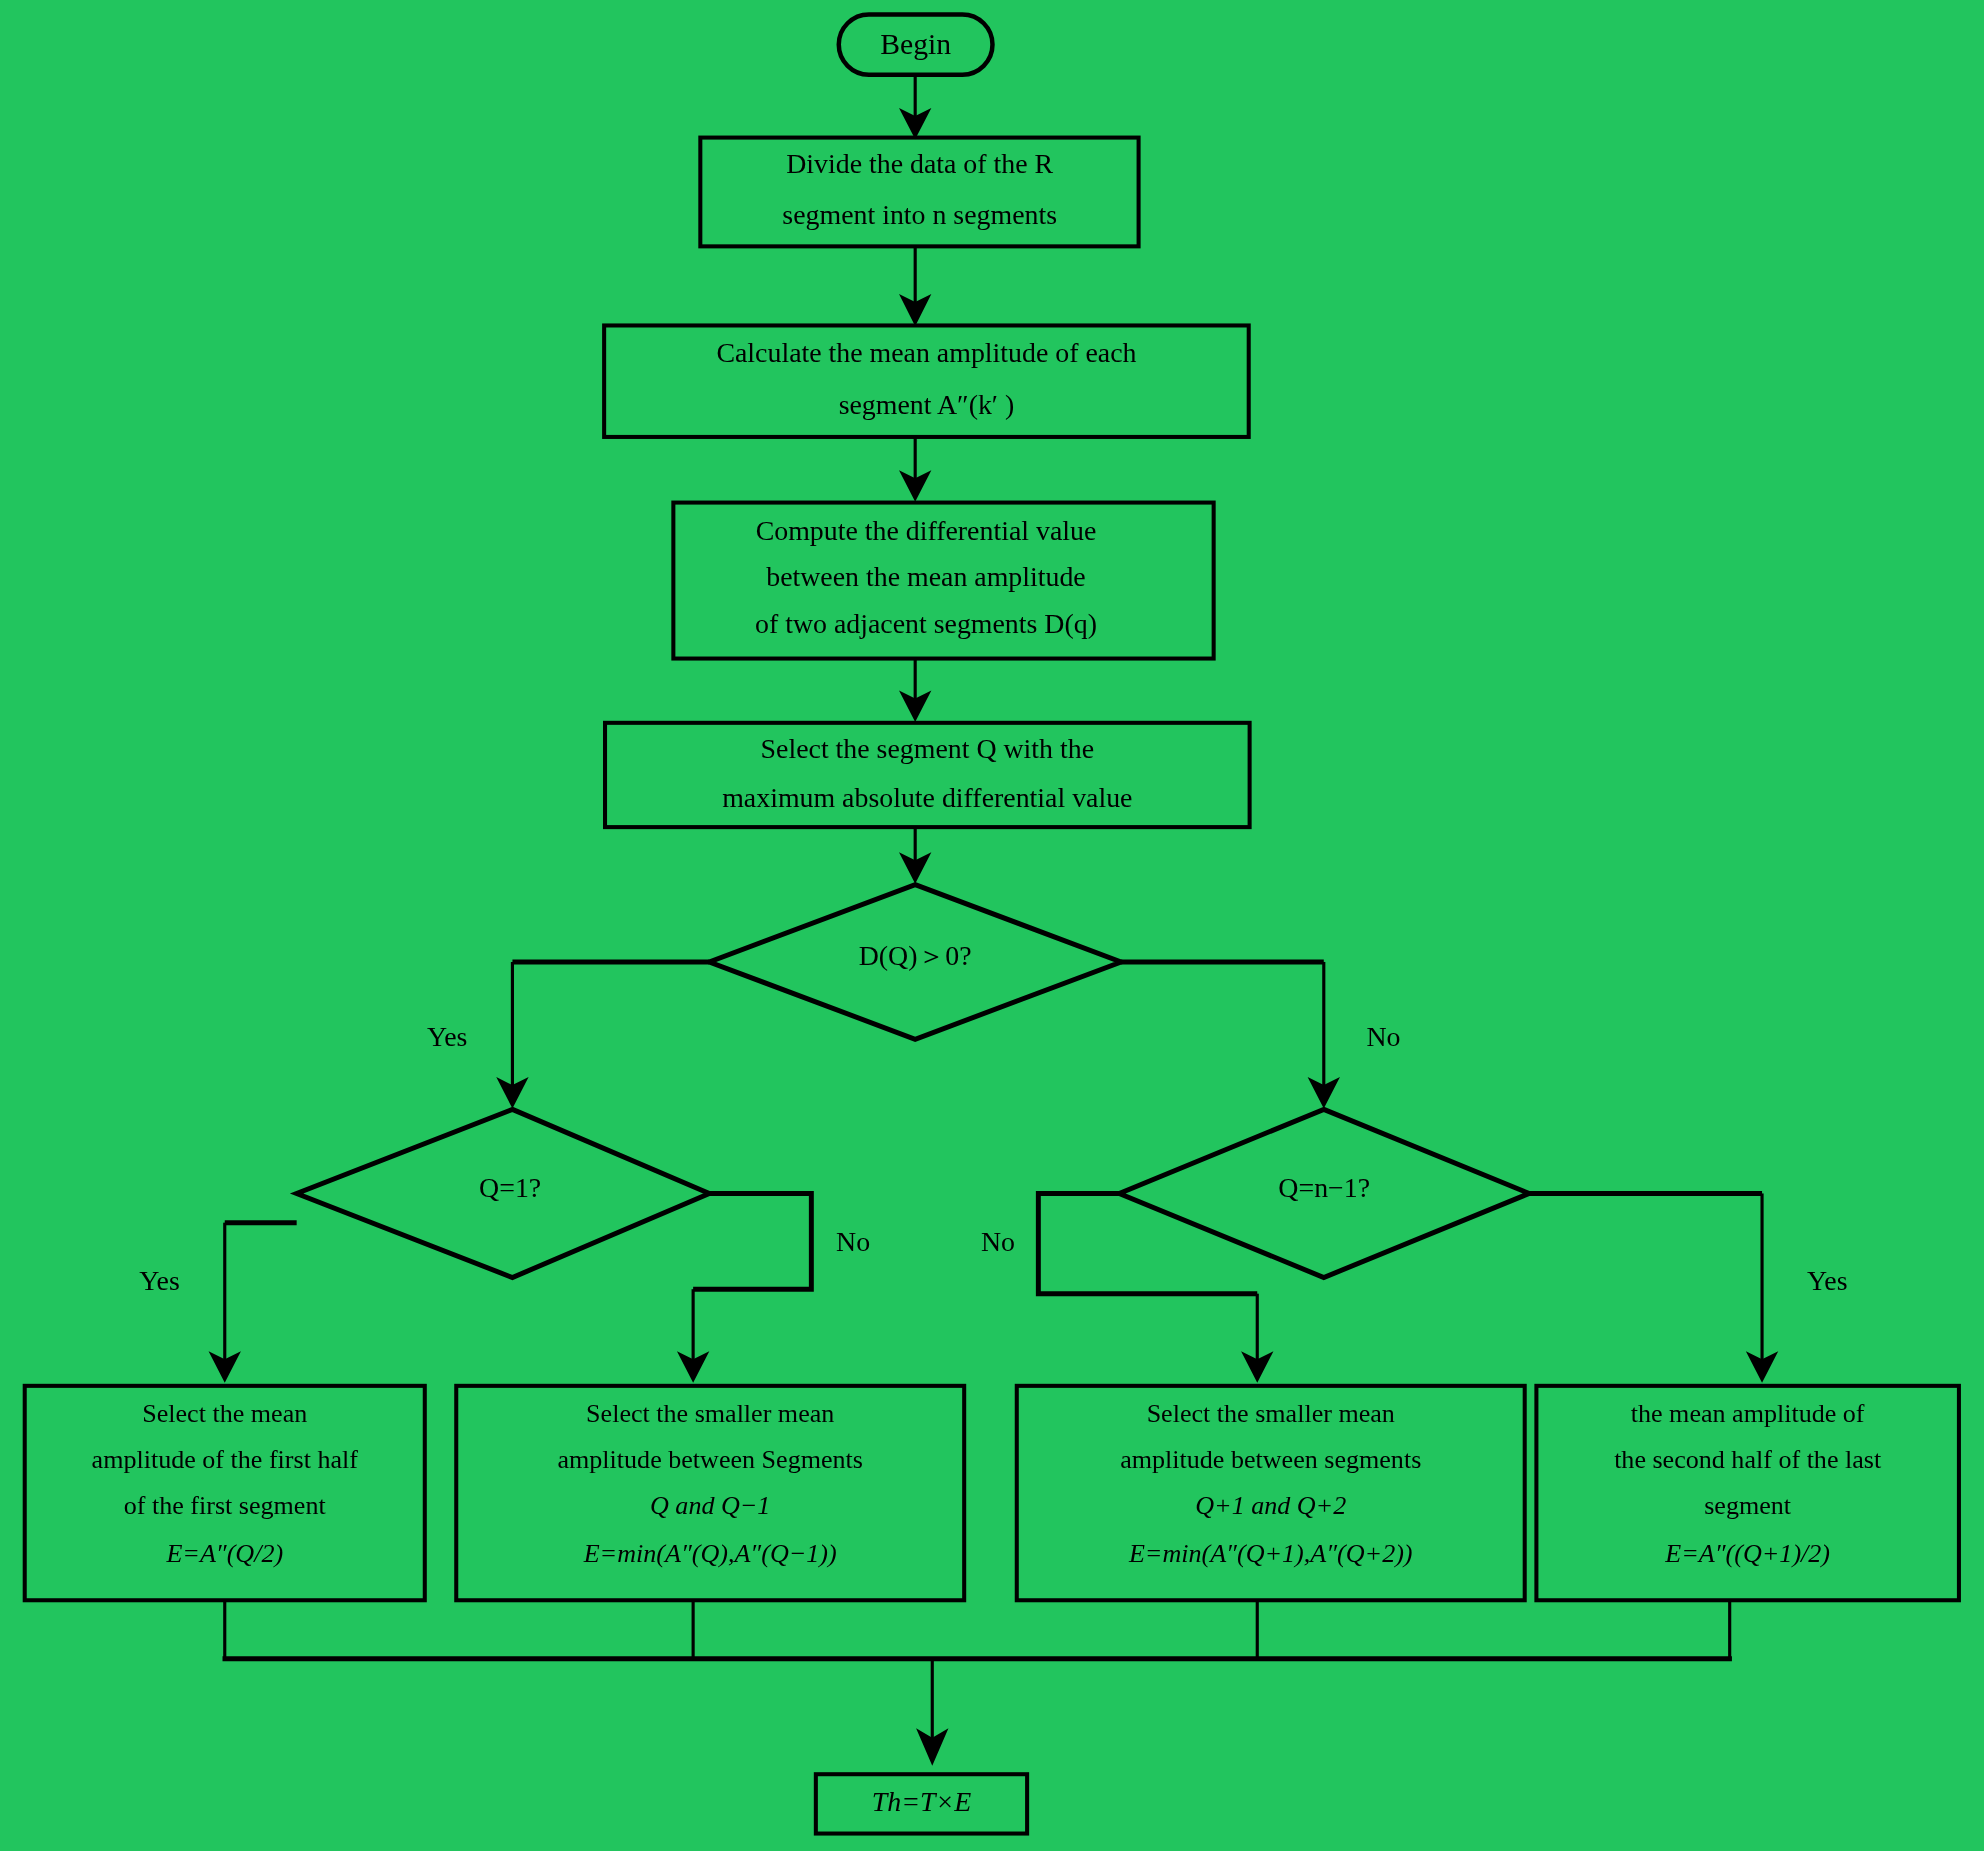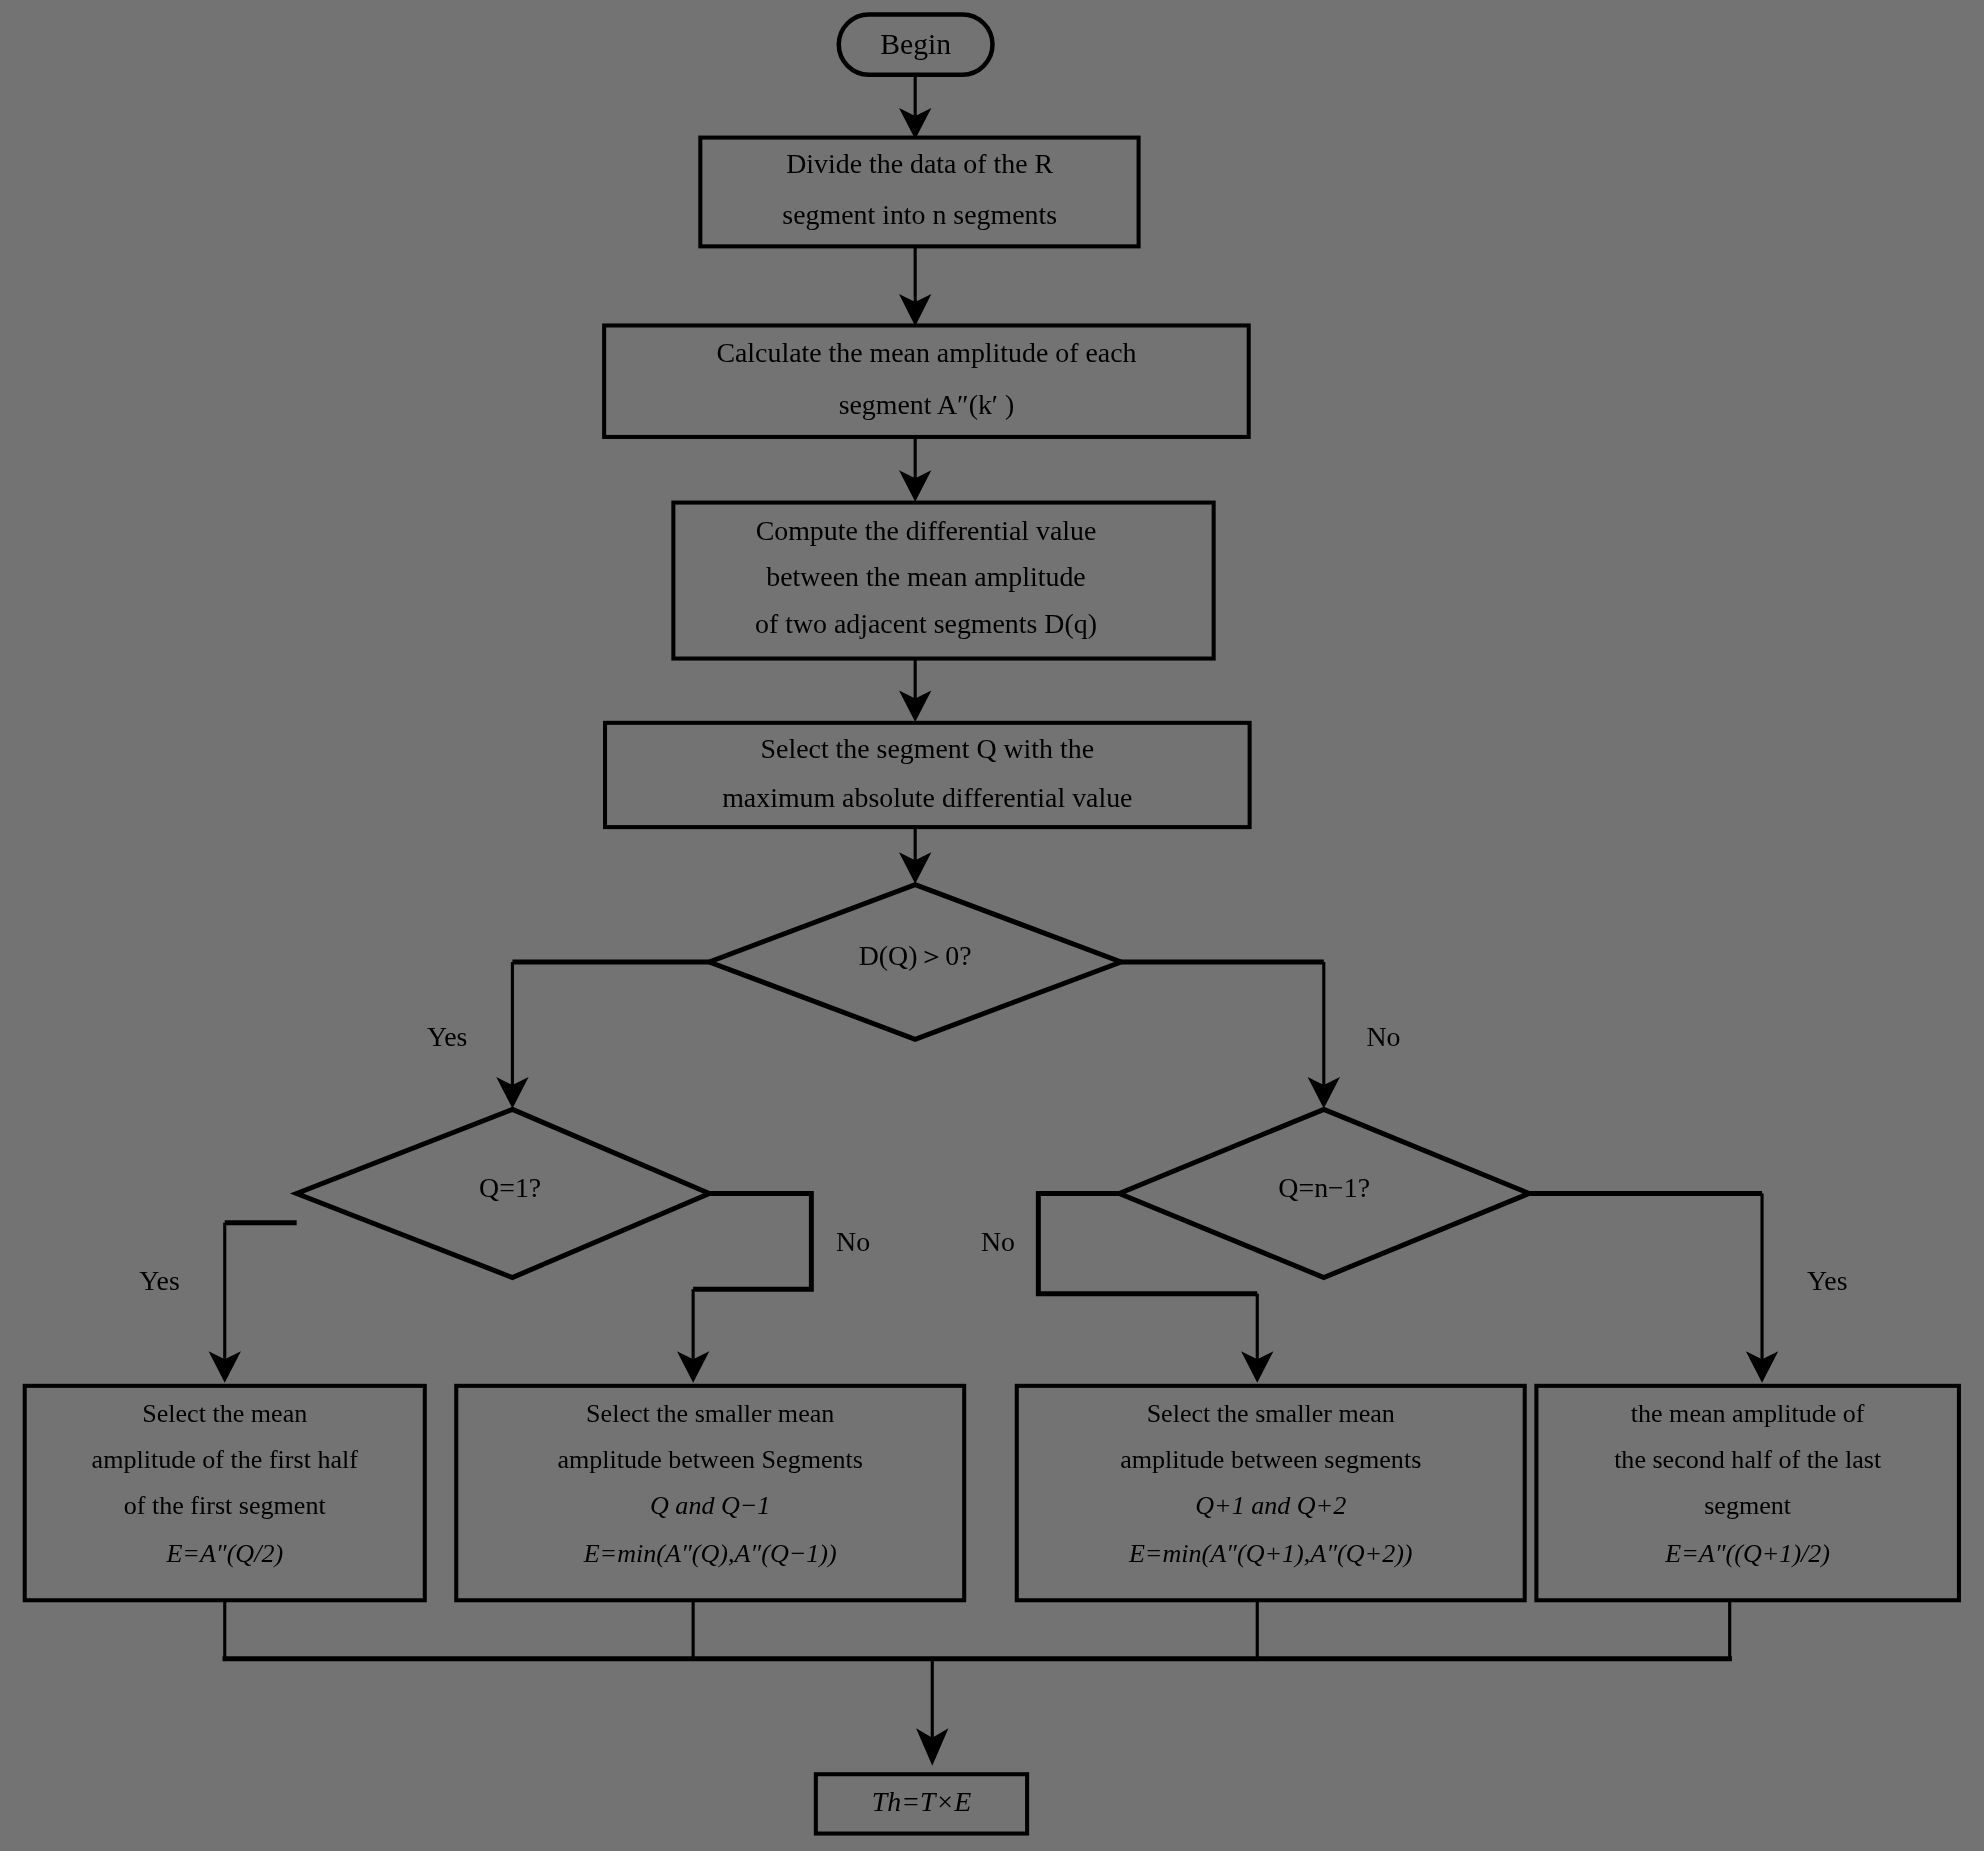--- a/index.html
+++ b/index.html
@@ -4,21 +4,21 @@
 <style>
   html, body {
     margin: 0;
     padding: 0;
     background: #ffffff;
   }
   #page {
     position: relative;
     width: 1985px;
     height: 1852px;
-    background: #737373;
+    background: #22c55e;
     font-family: "Liberation Serif", "DejaVu Serif", serif;
   }
   svg.flow {
     position: absolute;
     left: 0;
     top: 0;
     width: 1985px;
     height: 1852px;
     display: block;
   }

